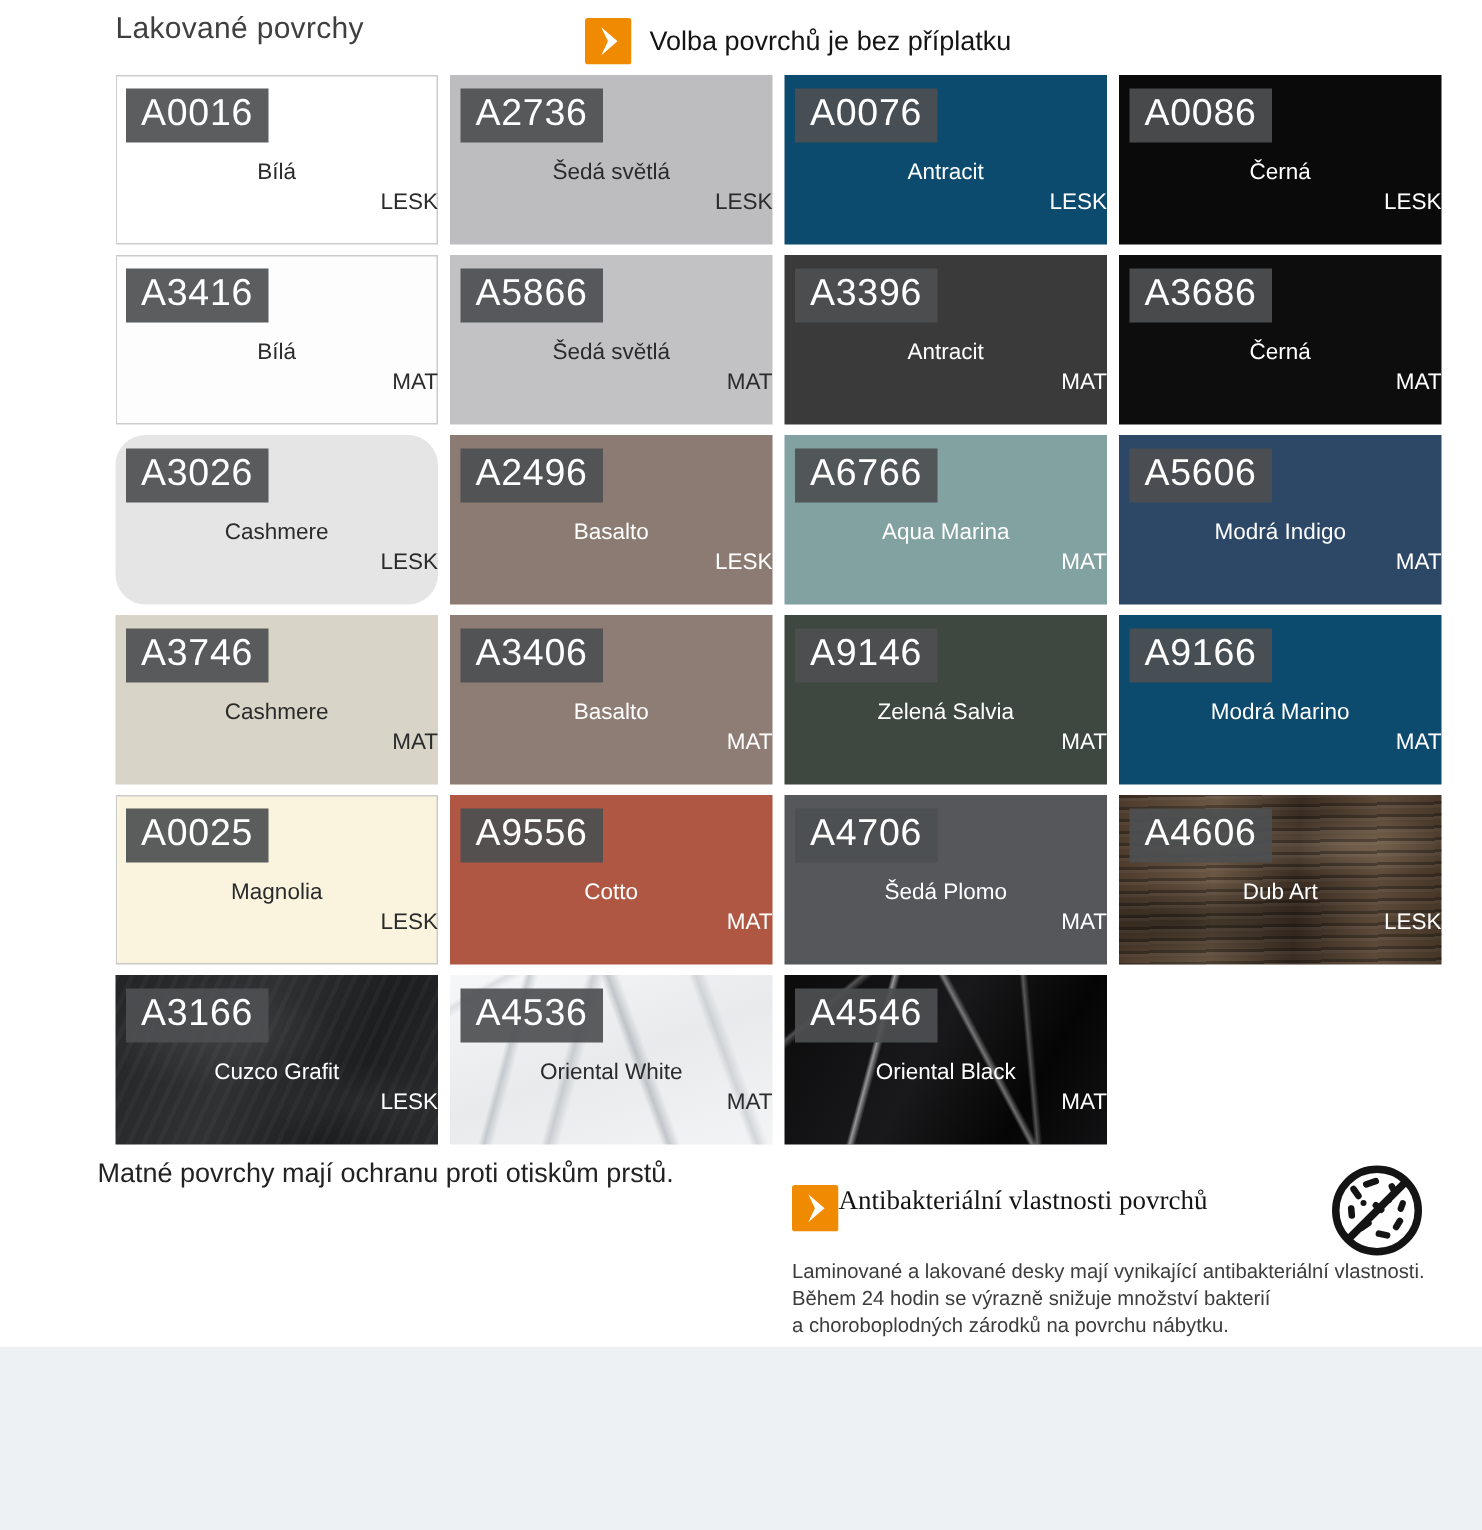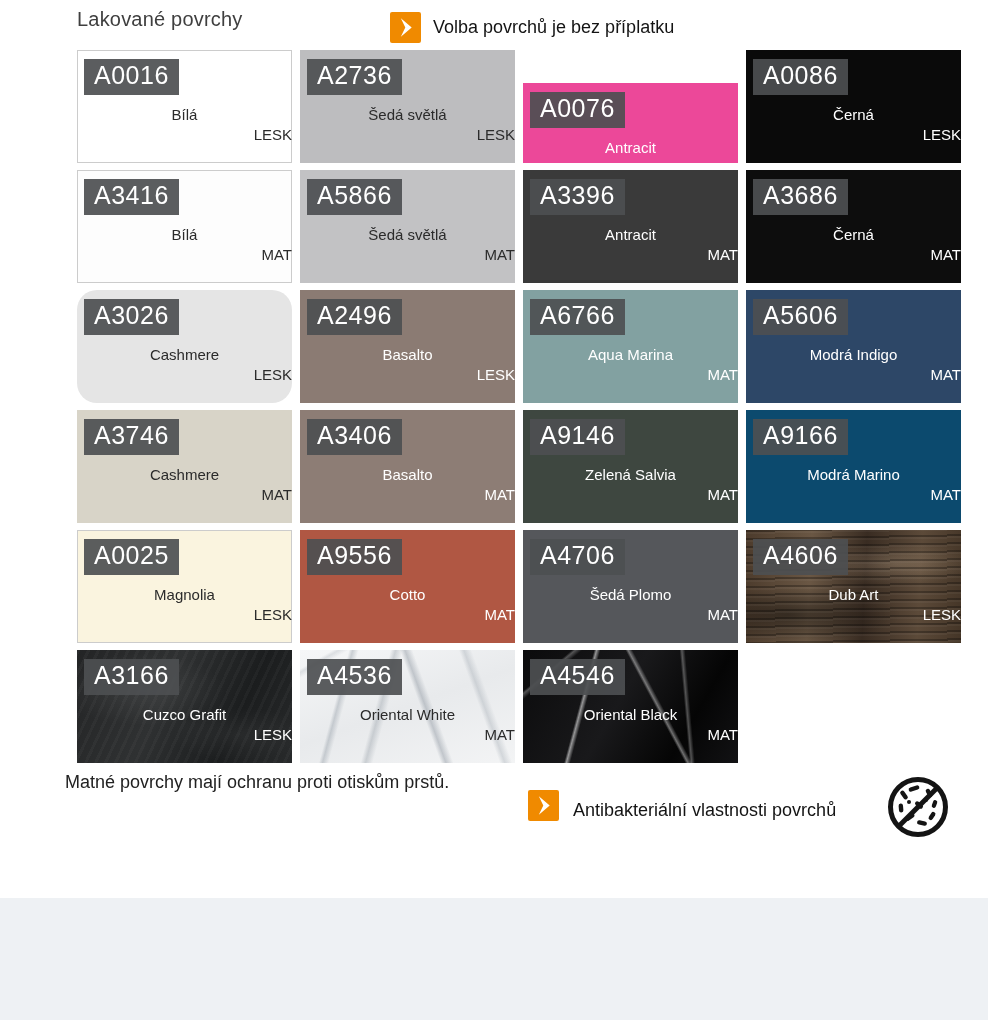--- a/index.html
+++ b/index.html
@@ -62,21 +62,21 @@
       linear-gradient(105deg, transparent 29%, rgba(255,255,255,0.55) 30%, transparent 31.6%),
       linear-gradient(62deg, transparent 59%, rgba(255,255,255,0.42) 60%, transparent 61.6%),
       linear-gradient(140deg, transparent 14%, rgba(255,255,255,0.28) 15%, transparent 17%),
       linear-gradient(85deg, transparent 74%, rgba(255,255,255,0.30) 75%, transparent 76.5%),
       linear-gradient(120deg,#0b0b0c,#19191b 45%,#050505 75%,#121214);
   }
 
   
   .matte-note{position:absolute;left:65px;top:772px;font-size:18px;color:#222222;}
 
-  .ab-head{position:absolute;left:528px;top:790px;display:flex;align-items:flex-end;gap:14px;}
+  .ab-head{position:absolute;left:528px;top:790px;display:flex;align-items:flex-start;font-family:Liberation Serif, serif;}
   .ab-head-text{font-size:18px;color:#141414;}
   .ab-para{position:absolute;left:528px;top:839px;font-size:13.5px;line-height:18px;color:#3c3c3c;}
   .ab-para span{display:block;}
   .no-bact{position:absolute;left:886px;top:775px;width:64px;height:64px;}
 
   
   .band{position:absolute;left:0;top:898px;width:988px;height:122px;background:#eef1f4;}
 </style>
 </head>
 <body>
@@ -97,21 +97,21 @@
       <div class="sw dark-text bordered" style="background: rgb(255, 255, 255);">
       <span class="sw-code">A0016</span>
       <span class="sw-name">Bílá</span>
       <span class="sw-fin">LESK</span>
     </div>
       <div class="sw dark-text" style="background: rgb(189, 189, 191);">
       <span class="sw-code">A2736</span>
       <span class="sw-name">Šedá světlá</span>
       <span class="sw-fin">LESK</span>
     </div>
-      <div class="sw light-text" style="background: #ec4899; margin-top: 33px;">
+      <div class="sw light-text" style="background: #0c4a6e;">
       <span class="sw-code">A0076</span>
       <span class="sw-name">Antracit</span>
       <span class="sw-fin">LESK</span>
     </div>
       <div class="sw light-text" style="background: rgb(10, 10, 10);">
       <span class="sw-code">A0086</span>
       <span class="sw-name">Černá</span>
       <span class="sw-fin">LESK</span>
     </div>
       <div class="sw dark-text bordered" style="background: rgb(253, 253, 253);">
@@ -250,19 +250,24 @@
       <g transform="translate(33,30) rotate(40)">
           <rect x="-4.5" y="-2.2" width="9" height="4.4" rx="2.2"></rect>
         </g>
       <circle cx="23" cy="27" r="2"></circle>
       <circle cx="40" cy="25" r="2"></circle>
     </g>
     <circle cx="32" cy="32" r="27.5" fill="none" stroke="#141414" stroke-width="5"></circle>
     <line x1="13.5" y1="50.5" x2="50.5" y2="13.5" stroke="#141414" stroke-width="5"></line>
   </svg>
 
+  <div class="ab-para">
+    <span>Laminované a lakované desky mají vynikající antibakteriální vlastnosti.</span>
+    <span>Během 24 hodin se výrazně snižuje množství bakterií</span>
+    <span>a choroboplodných zárodků na povrchu nábytku.</span>
+  </div>
 
   <div class="band">
     
     
   </div>
 
 </div>
 
 </body></html>

